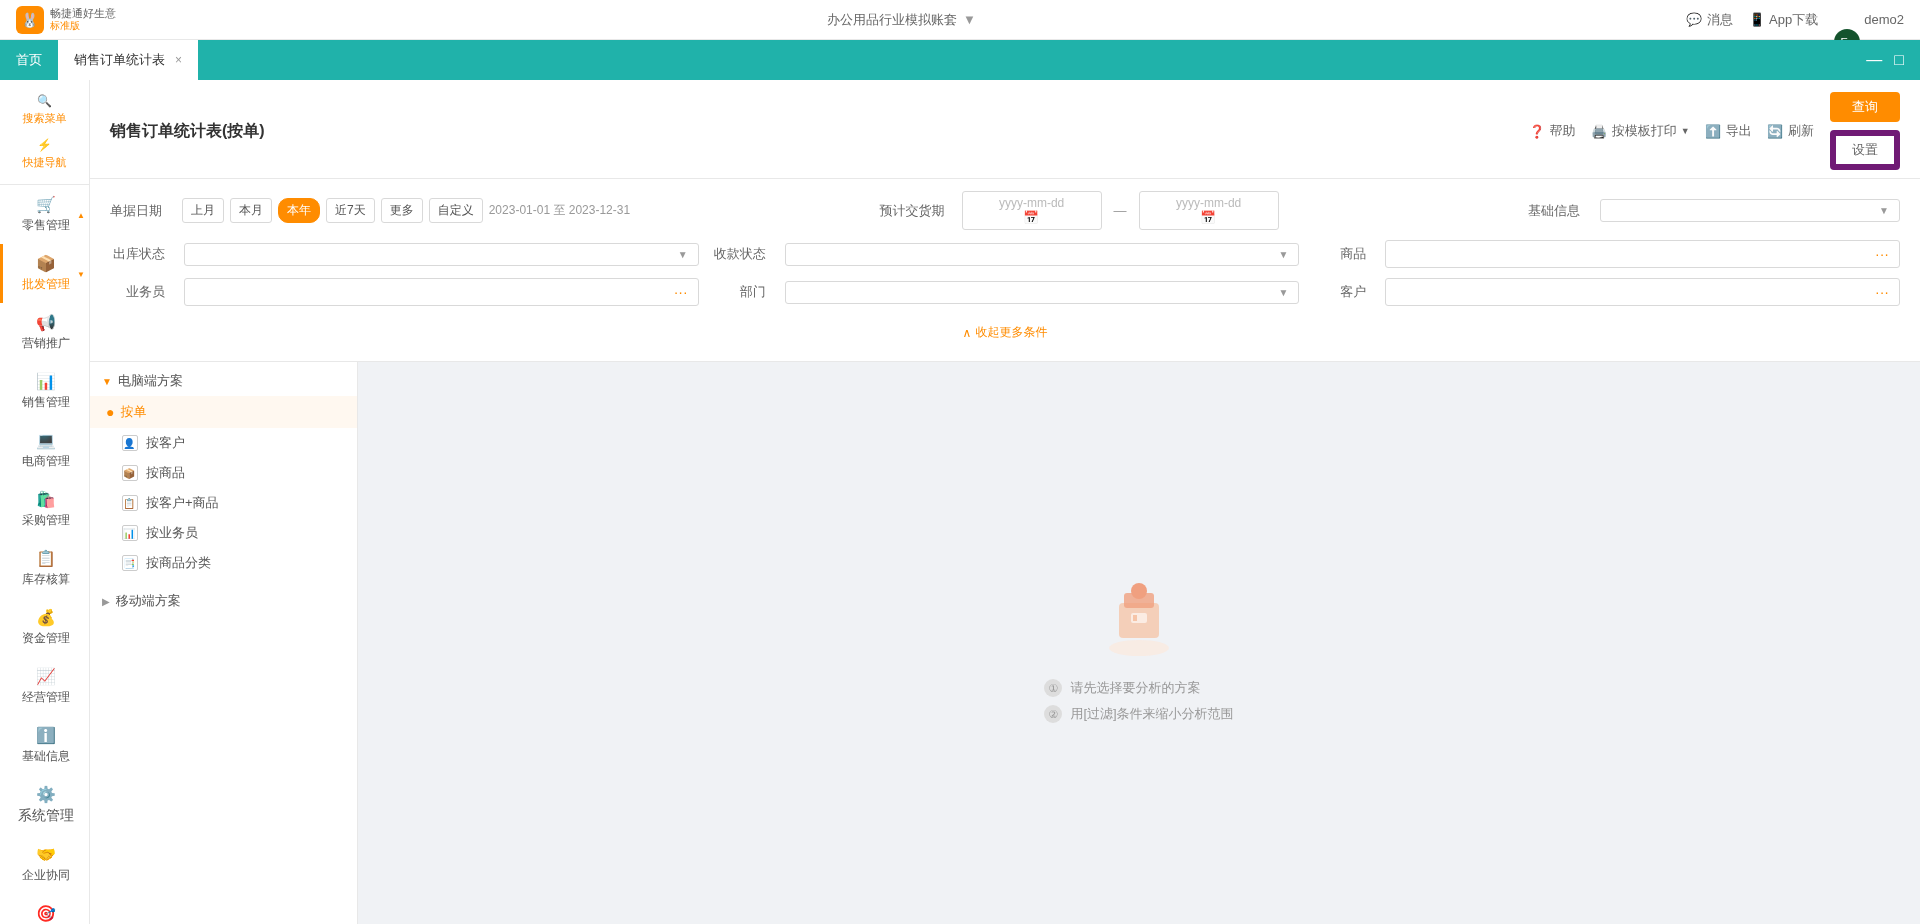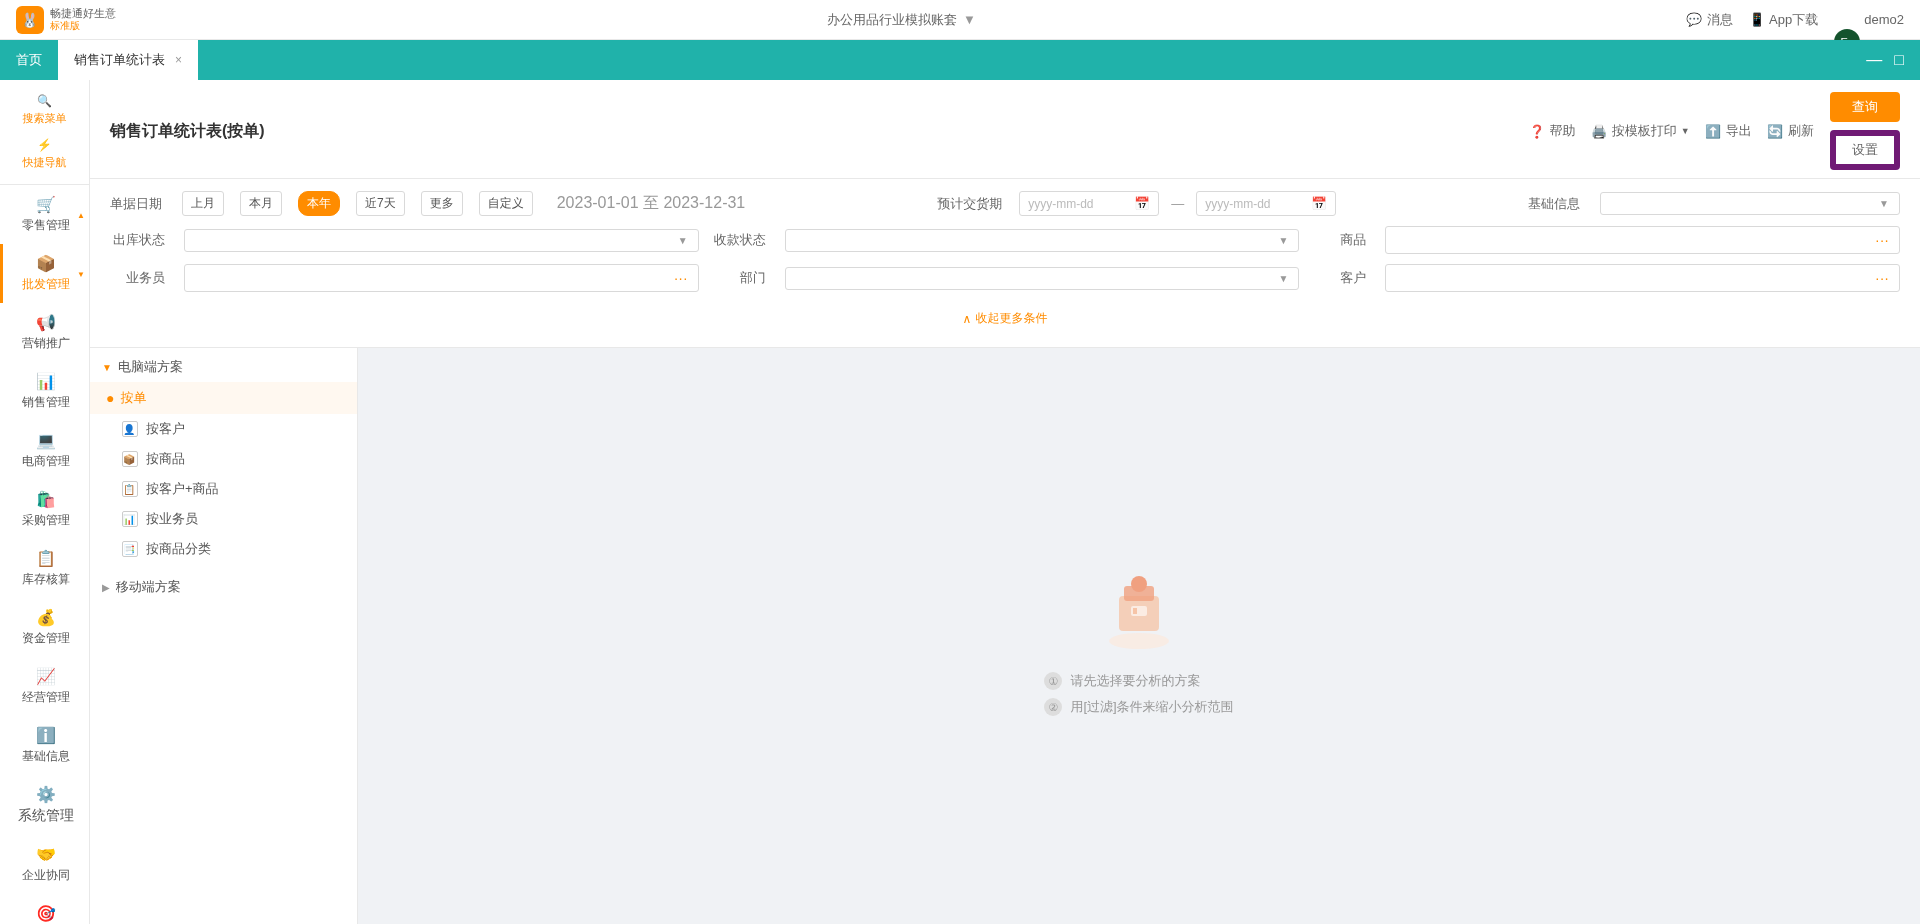--- a/index.html
+++ b/index.html
@@ -46,25 +46,25 @@
     .page-title { font-size: 16px; font-weight: 600; color: #333; }
     .page-actions { display: flex; align-items: center; gap: 16px; font-size: 13px; color: #666; }
     .page-action { display: flex; align-items: center; gap: 4px; cursor: pointer; }
     .btn-query { background: #ff8c00; color: #fff; border: none; padding: 6px 20px; border-radius: 4px; cursor: pointer; font-size: 13px; }
     .btn-setting { background: #fff; color: #666; border: 6px solid #701a75; padding: 5px 16px; border-radius: 4px; cursor: pointer; font-size: 13px; margin-top: 4px; }
 
     
     .filter-panel { background: #fff; padding: 12px 20px; border-bottom: 1px solid #e8e8e8; flex-shrink: 0; }
     .filter-row { display: flex; align-items: center; gap: 12px; margin-bottom: 10px; flex-wrap: wrap; }
     .filter-label { color: #666; font-size: 13px; white-space: nowrap; min-width: 60px; }
-    .filter-date-group { display: flex; align-items: center; gap: 16px; }
+    .filter-date-group { display: flex; align-items: center; gap: 6px; }
     .date-btn { padding: 3px 8px; border: 1px solid #d9d9d9; border-radius: 3px; cursor: pointer; font-size: 12px; background: #fff; color: #555; }
     .date-btn.active { background: #ff8c00; color: #fff; border-color: #ff8c00; border-radius: 10px; }
-    .date-range-text { font-size: 16px; color: #999; margin-left: 8px; }
-    .filter-date-input { border: 1px solid #d9d9d9; border-radius: 3px; padding: 4px 8px; font-size: 12px; color: #bbb; background: #fff; width: 140px; display: flex; align-items: center; justify-content: space-between; }
+    .date-range-text { font-size: 12px; color: #999; }
+    .filter-date-input { border: 1px solid #d9d9d9; border-radius: 3px; padding: 4px 8px; font-size: 12px; color: #bbb; background: #fff; width: 140px; display: flex; align-items: center; justify-content: space-between; flex-direction: column; }
     .filter-separator { color: #999; }
     .more-dots { color: #ff8c00; cursor: pointer; font-size: 14px; }
     .filter-field { display: flex; align-items: center; gap: 19px; }
     .field-label { color: #666; font-size: 13px; white-space: nowrap; min-width: 55px; text-align: right; }
     .field-input { flex: 1; border: 1px solid #d9d9d9; border-radius: 3px; padding: 5px 10px; font-size: 12px; color: #999; background: #fff; display: flex; align-items: center; justify-content: space-between; cursor: pointer; }
     .collapse-bar { display: flex; align-items: center; justify-content: center; padding: 8px; cursor: pointer; color: #ff8c00; font-size: 12px; gap: 4px; background: #fff; }
 
     
     .left-panel { width: 268px; background: #fff; border-right: 1px solid #e8e8e8; flex-shrink: 0; overflow-y: auto; }
     .scheme-header { display: flex; align-items: center; justify-content: space-between; padding: 10px 12px; font-size: 13px; color: #555; border-bottom: 1px solid #f0f0f0; }

